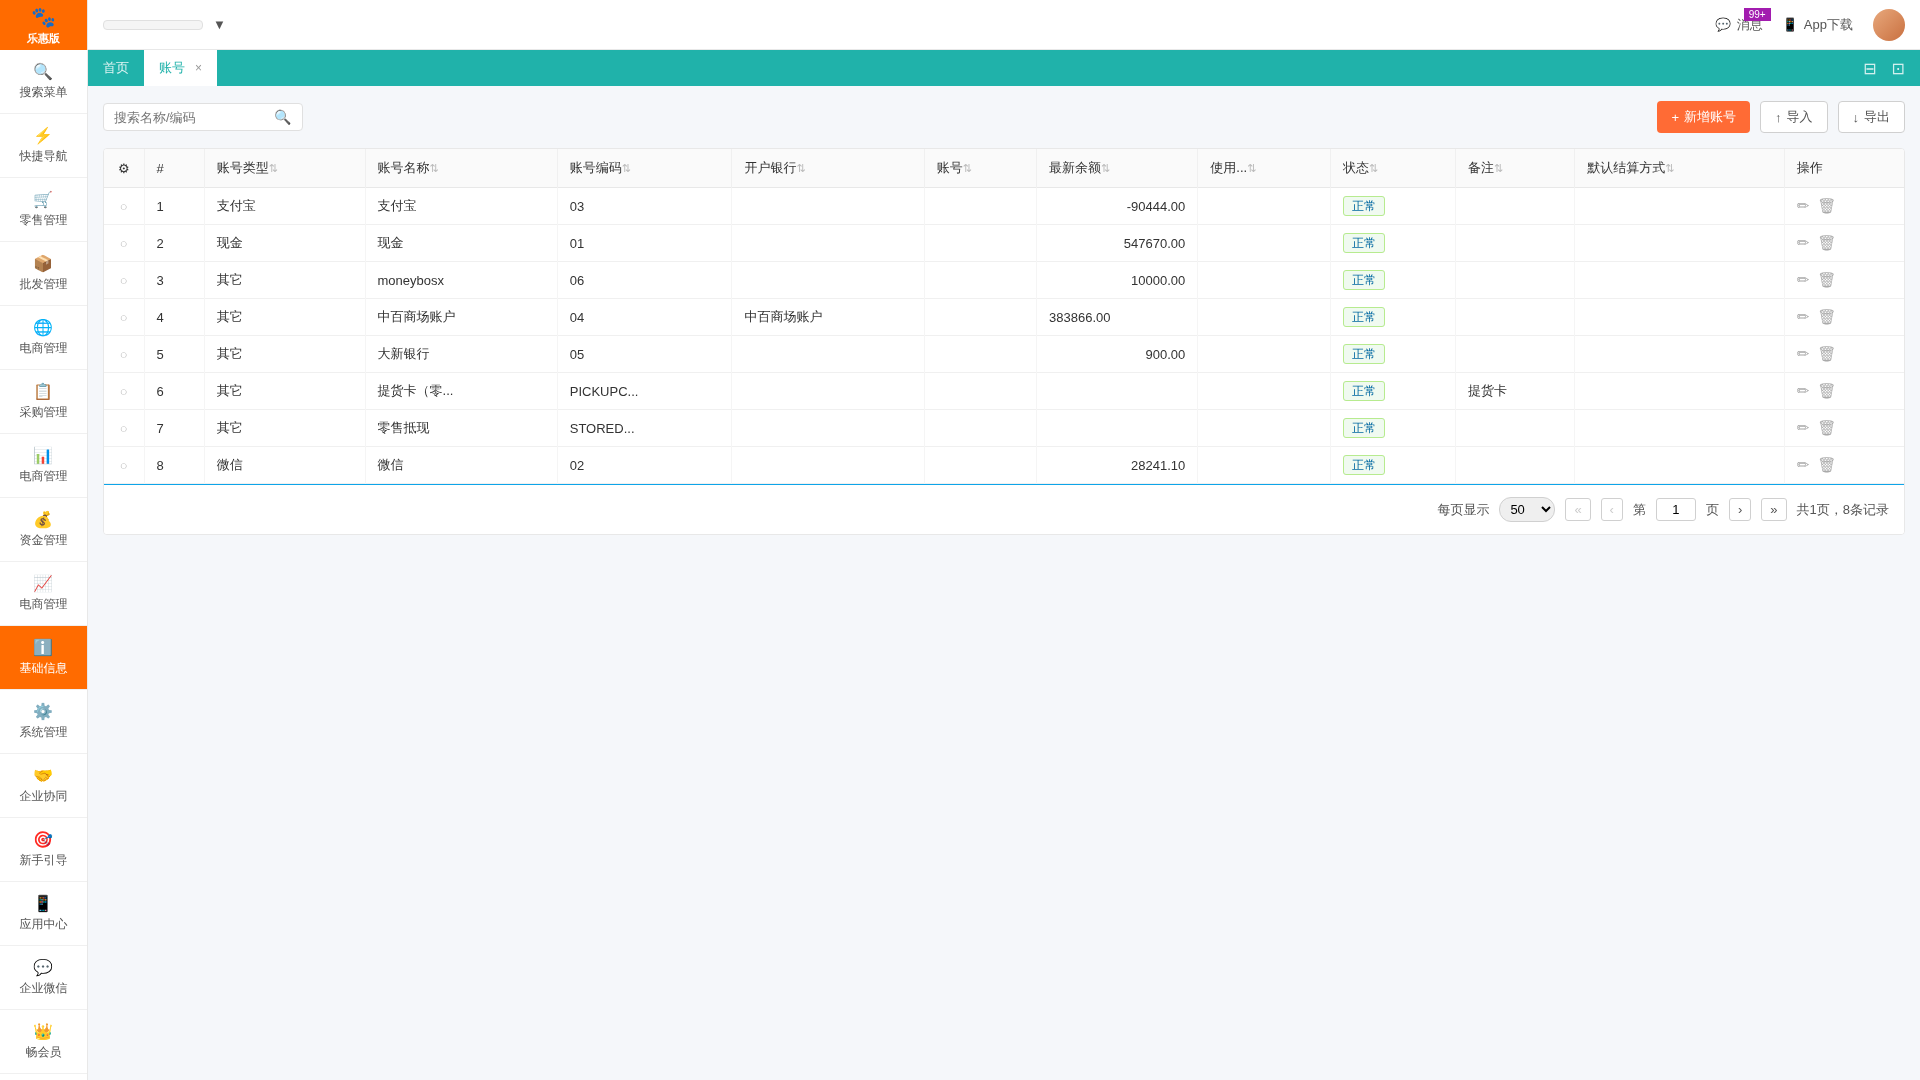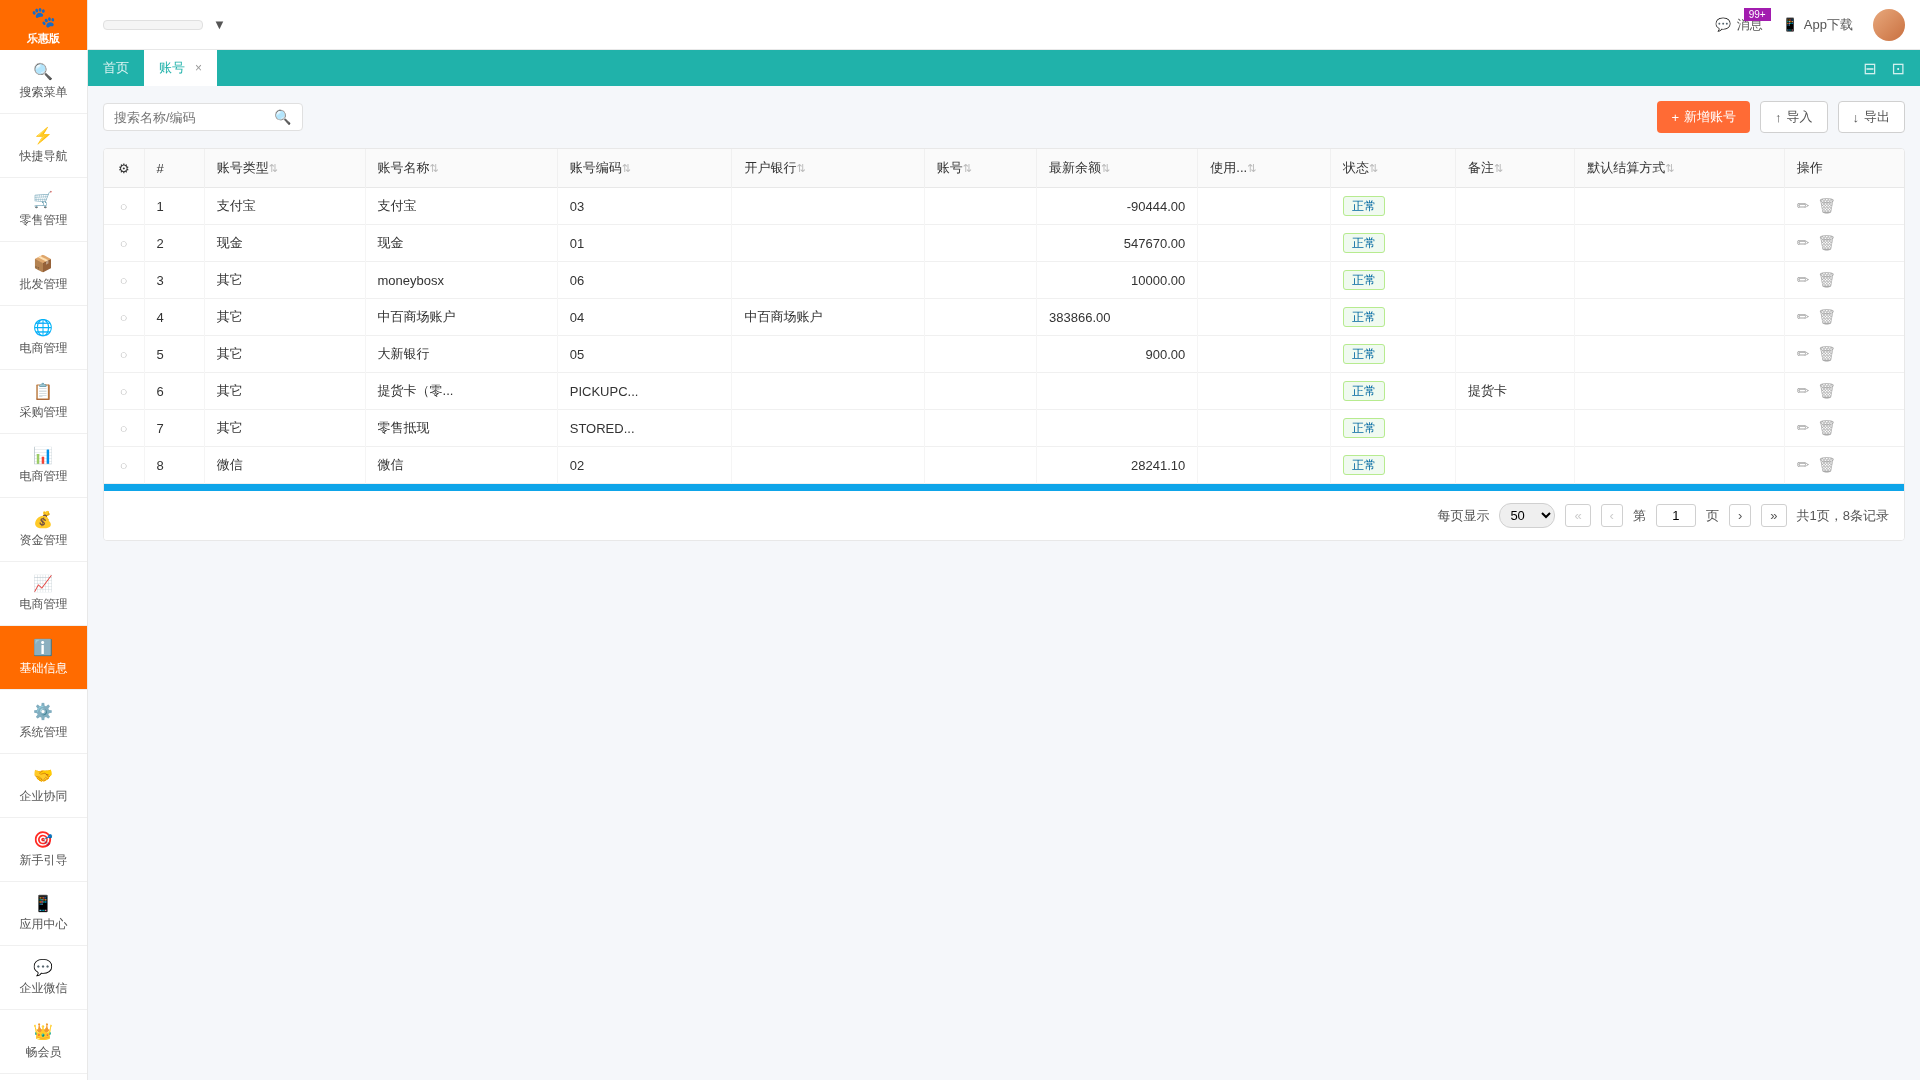--- a/index.html
+++ b/index.html
@@ -296,21 +296,21 @@
       font-size: 15px;
     }
 
     
     .pagination-bar {
       display: flex;
       align-items: center;
       justify-content: flex-end;
       padding: 12px 15px;
       background: #fff;
-      border-top: 7px solid #0ea5e9;
+      border-top: 1px solid #0ea5e9;
       gap: 10px;
       font-size: 13px;
       color: #555;
     }
     .page-size-select {
       border: 1px solid #d0d0d0;
       border-radius: 12px;
       padding: 3px 6px;
       font-size: 13px;
       cursor: pointer;

